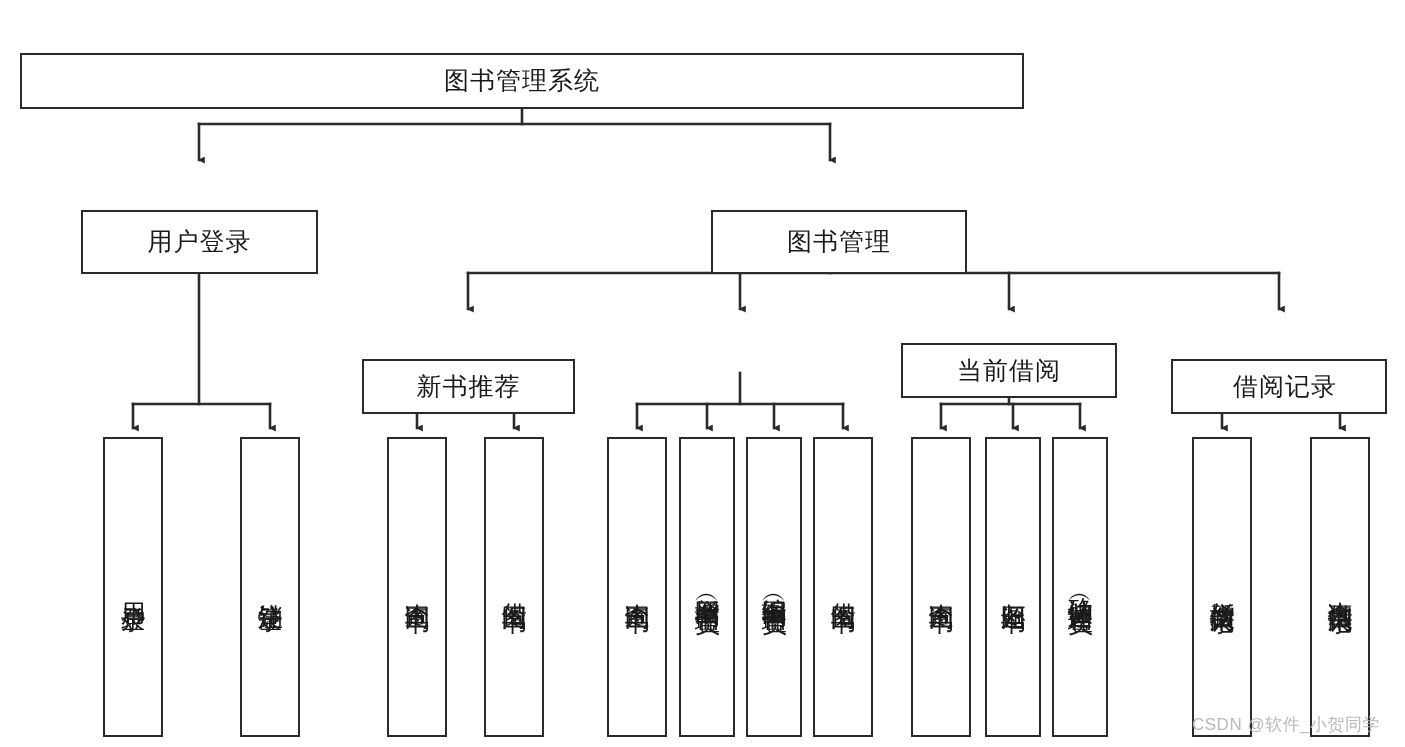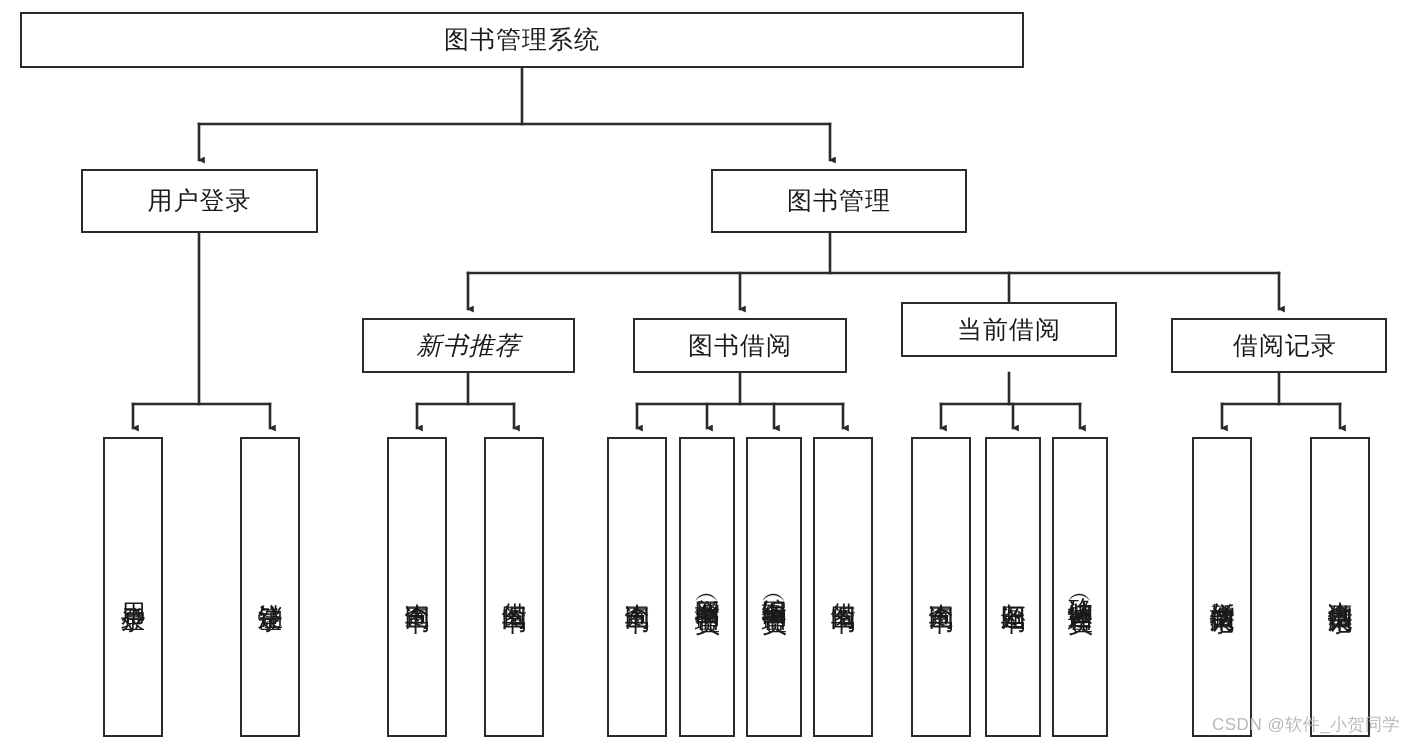--- a/index.html
+++ b/index.html
@@ -33,20 +33,21 @@
     border: 2.5px solid #2b2b2b;
     display: flex;
     align-items: center;
     justify-content: center;
     color: #1a1a1a;
   }
   .node.horiz {
     font-size: 25px;
     letter-spacing: 1px;
     line-height: 1.1;
+    margin-top: 41px;
   }
   .node.vert {
     writing-mode: vertical-rl;
     text-orientation: upright;
     font-size: 25px;
     line-height: 1.18;
     letter-spacing: 2px;
     align-items: center;
     justify-content: center;
     padding: 6px 0;
@@ -57,21 +58,20 @@
     text-orientation: upright;
     white-space: nowrap;
     display: block;
   }
   .watermark {
     position: absolute;
     font-size: 17px;
     color: #b9b9b9;
     white-space: nowrap;
     letter-spacing: 0.5px;
-    padding-left: 20px;
   }
 </style>
 </head>
 <body>
 
 <div id="canvas">
 
   <svg id="edges" viewBox="0 0 1405 747" xmlns="http://www.w3.org/2000/svg">
     <defs>
       <marker id="arrow" viewBox="0 0 12 12" refX="6" refY="10" markerWidth="7" markerHeight="9" orient="auto-start-reverse" markerUnits="userSpaceOnUse">
@@ -127,25 +127,22 @@
     <span>图书管理系统</span>
   </div>
 
   <div class="node horiz" style="left: 81px; top: 169px; width: 237px; height: 64px; border-color: rgb(43, 43, 43); background: rgb(255, 255, 255); color: rgb(26, 26, 26);">
     <span>用户登录</span>
   </div>
   <div class="node horiz" style="left: 711px; top: 169px; width: 256px; height: 64px; border-color: rgb(43, 43, 43); background: rgb(255, 255, 255); color: rgb(26, 26, 26);">
     <span>图书管理</span>
   </div>
 
-  <div class="node horiz" style="left: 362px; top: 318px; width: 213px; height: 55px; border-color: rgb(43, 43, 43); background: rgb(255, 255, 255); color: rgb(26, 26, 26); font-style: italic;">
+  <div class="node horiz" style="left: 362px; top: 318px; width: 213px; height: 55px; border-color: rgb(43, 43, 43); background: rgb(255, 255, 255); color: rgb(26, 26, 26);">
     <span>新书推荐</span>
-  </div>
-  <div class="node horiz" style="left: 633px; top: 318px; width: 214px; height: 55px; border-color: rgb(43, 43, 43); background: rgb(255, 255, 255); color: rgb(26, 26, 26);">
-    <span>图书借阅</span>
   </div>
   <div class="node horiz" style="left: 901px; top: 302px; width: 216px; height: 55px; border-color: rgb(43, 43, 43); background: rgb(255, 255, 255); color: rgb(26, 26, 26);">
     <span>当前借阅</span>
   </div>
   <div class="node horiz" style="left: 1171px; top: 318px; width: 216px; height: 55px; border-color: rgb(43, 43, 43); background: rgb(255, 255, 255); color: rgb(26, 26, 26); padding-left: 12px;">
     <span>借阅记录</span>
   </div>
 
   <div class="node vert" style="left: 103px; top: 437px; width: 60px; height: 300px; border-color: rgb(43, 43, 43); background: rgb(255, 255, 255); color: rgb(26, 26, 26);">
     <span class="vtext">用户登录</span>

